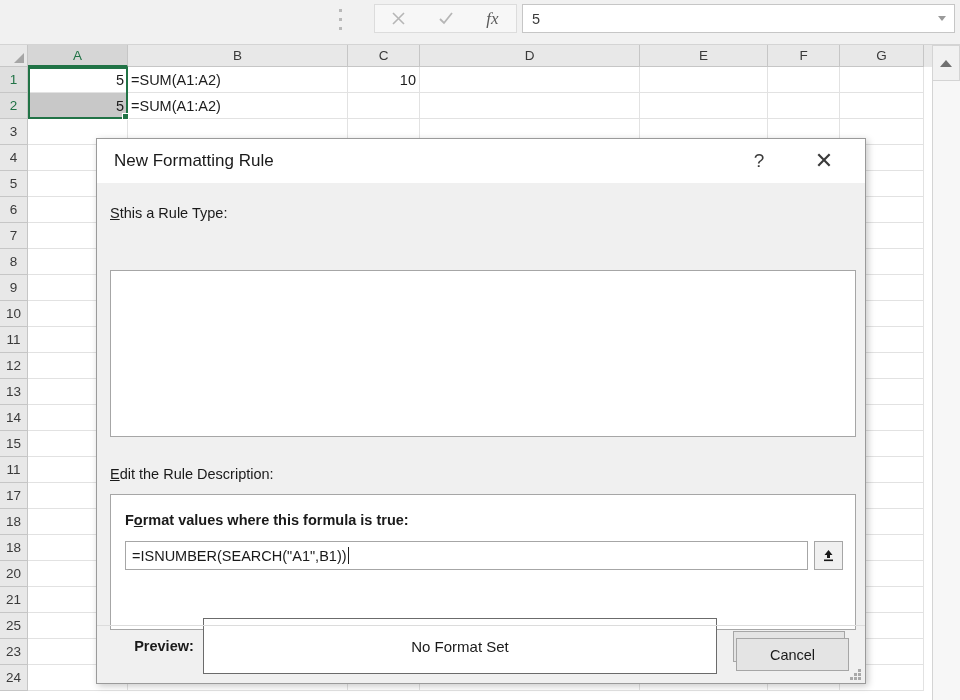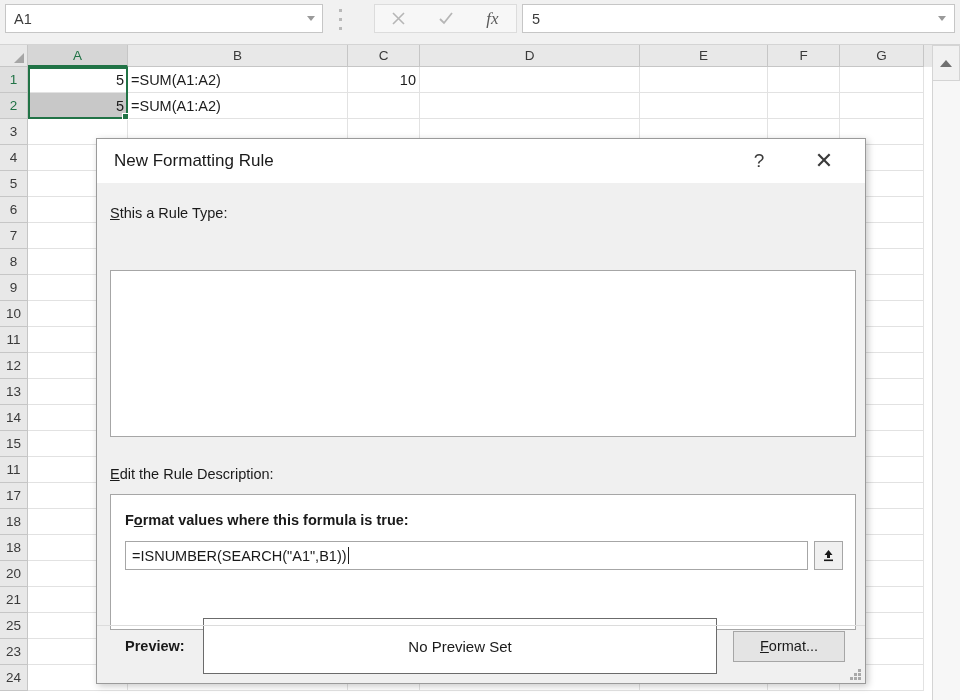--- a/index.html
+++ b/index.html
@@ -184,20 +184,21 @@
   }
 
   
   #dialog {
     position: absolute;
     left: 96px; top: 138px;
     width: 770px; height: 546px;
     background: #f0f0f0;
     border: 1px solid #9a9a9a;
     box-shadow: 2px 2px 7px rgba(0,0,0,.22);
+    text-align: center;
   }
   #dialog-titlebar {
     position: relative;
     height: 44px;
     background: #ffffff;
     display: flex; align-items: center;
   }
   #dialog-title {
     margin-left: 17px;
     font-size: 17px;
@@ -319,26 +320,20 @@
     position: absolute;
     width: 2.5px; height: 2.5px;
     background: #a8a8a8;
   }
 </style>
 </head>
 <body>
 
 <div id="formula-strip">
 
-  <div id="name-box">
-    <span id="name-box-value">A1</span>
-    <span id="name-box-arrow">
-      <span class="tri-down"></span>
-    </span>
-  </div>
 
   <div id="fx-drag-handle">
     <i></i>
       <i></i>
       <i></i>
   </div>
 
   <div id="fbar-buttons">
     <div class="fbar-btn">
       <svg width="17" height="17" viewBox="0 0 17 17">
@@ -664,30 +659,31 @@
           <svg width="15" height="15" viewBox="0 0 15 15">
             <path d="M7.5 2 L11.5 7 L9 7 L9 10 L6 10 L6 7 L3.5 7 Z" fill="#1a1a1a"></path>
             <rect x="3" y="11.5" width="9" height="1.6" fill="#1a1a1a"></rect>
           </svg>
         </div>
       </div>
 
       <div id="preview-row">
         <span id="preview-label">Preview:</span>
         <div id="preview-box">
-          <span>No Preview Set</span>
+          <span>No Format Set</span>
         </div>
         <div id="format-btn">
             <span class="acc">F</span>
             <span>ormat...</span>
           </div>
       </div>
     </div>
 
     <div id="dialog-footer">
+      <div id="cancel-button">Cancel</div>
       <div id="resize-grip">
           <i style="left: 9px; top: 0px;"></i>
           <i style="left: 5px; top: 4px;"></i>
           <i style="left: 9px; top: 4px;"></i>
           <i style="left: 1px; top: 8px;"></i>
           <i style="left: 5px; top: 8px;"></i>
           <i style="left: 9px; top: 8px;"></i>
         </div>
     </div>
   </div>

